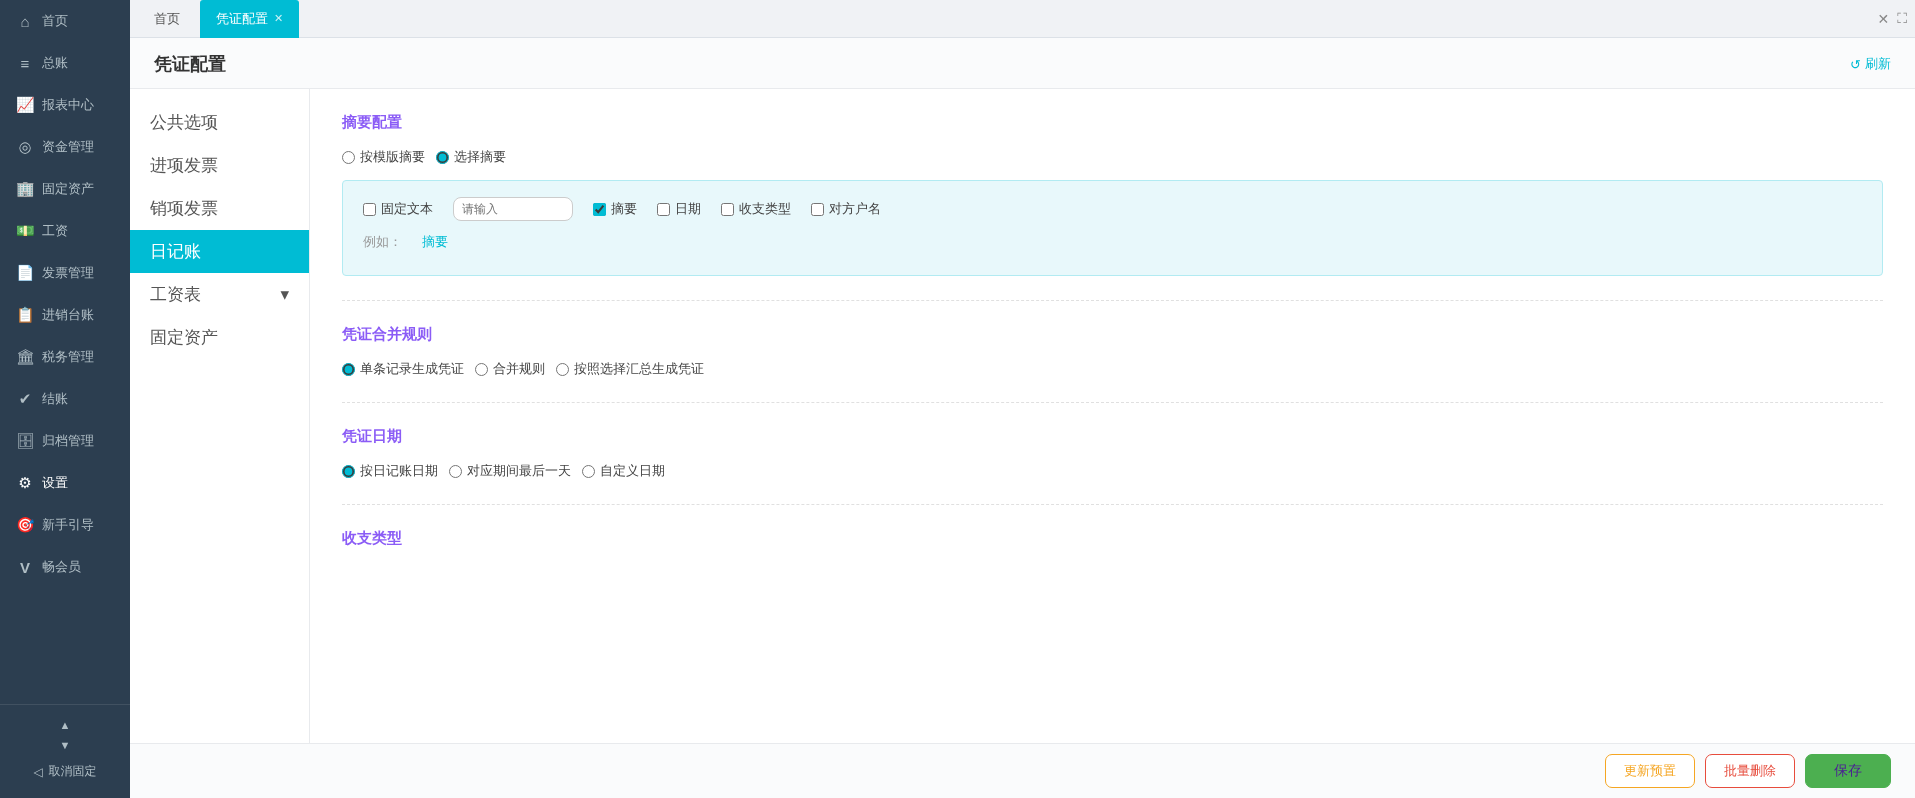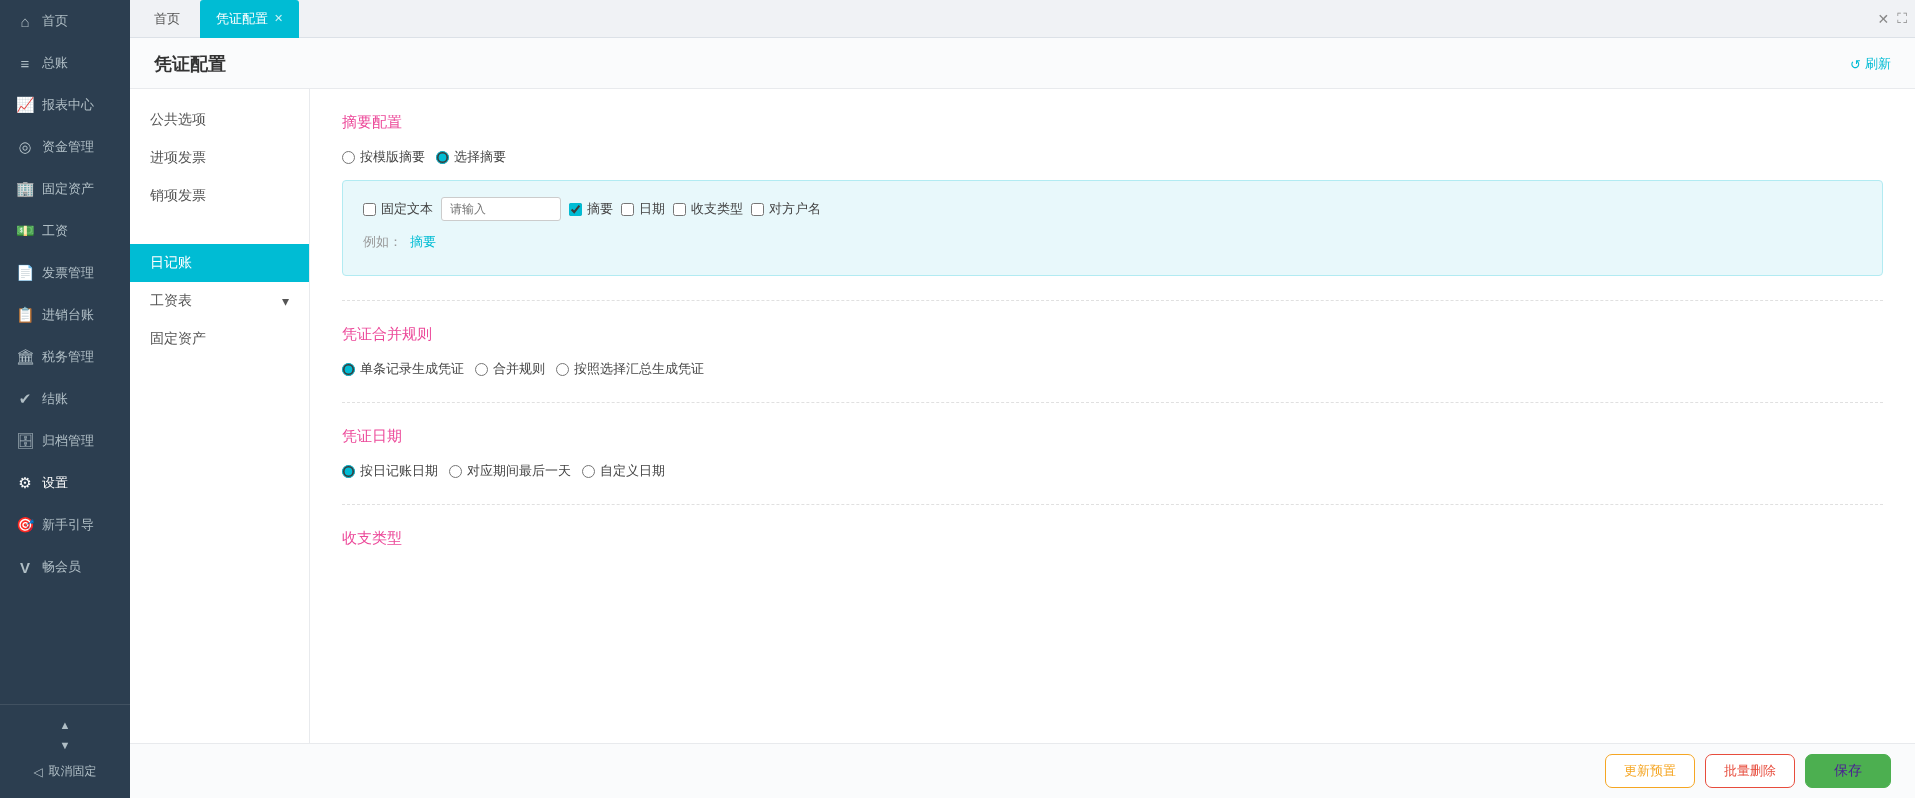--- a/index.html
+++ b/index.html
@@ -145,51 +145,50 @@
       width: 180px;
       border-right: 1px solid #e8eaed;
       padding: 12px 0;
       background: #fff;
       flex-shrink: 0;
     }
     .left-nav-item {
       padding: 10px 20px;
       cursor: pointer;
       color: #555;
-      font-size: 14px;
+      font-size: 17px;
       display: flex;
       align-items: center;
       justify-content: space-between;
     }
     .left-nav-item.active {
       background: #00bcd4;
       color: #fff;
-      margin-top: 29px;
     }
 
     
     .right-content {
       flex: 1;
       overflow-y: auto;
       padding: 24px 32px;
       background: #fff;
     }
 
     
     .section {
       margin-bottom: 0;
       padding-bottom: 24px;
       border-bottom: 1px dashed #e0e0e0;
       margin-bottom: 24px;
     }
     .section:last-child { border-bottom: none; }
     .section-title {
       font-size: 15px;
-      font-weight: 400;
-      color: #ec4899;
+      font-weight: 700;
+      color: #8b5cf6;
       margin-bottom: 16px;
     }
 
     
     .radio-group, .checkbox-group {
       display: flex;
       align-items: center;
       gap: 11px;
       flex-wrap: wrap;
     }
@@ -210,28 +209,28 @@
     .summary-box {
       background: #e8f8fb;
       border: 1px solid #b2ebf2;
       border-radius: 4px;
       padding: 16px 20px;
       margin-top: 14px;
     }
     .summary-box-row {
       display: flex;
       align-items: center;
-      gap: 8px;
+      gap: 20px;
       flex-wrap: wrap;
       margin-bottom: 12px;
     }
     .summary-box-row:last-child { margin-bottom: 8px; }
     .text-input {
       border: 1px solid #ccc;
-      border-radius: 3px;
+      border-radius: 8px;
       padding: 4px 8px;
       font-size: 12px;
       color: #999;
       background: #fff;
       width: 120px;
       outline: none;
     }
     .example-text {
       color: #00bcd4;
       font-size: 13px;

